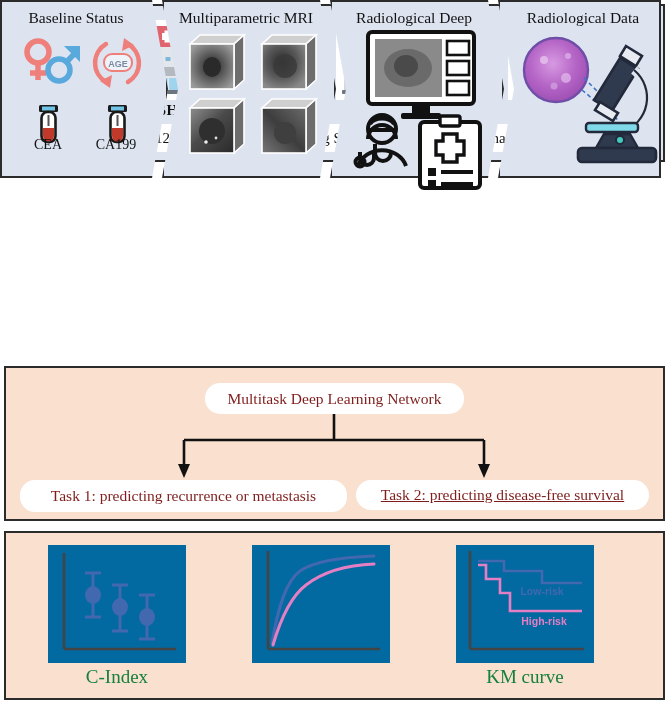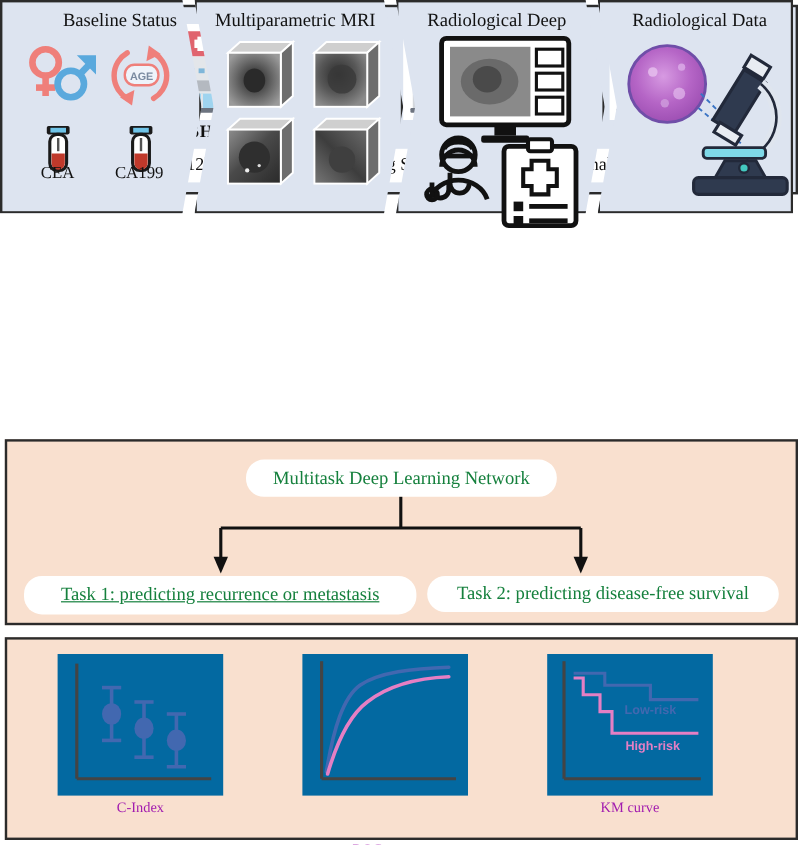--- a/index.html
+++ b/index.html
@@ -79,39 +79,39 @@
     left: 4px; top: 366px; width: 661px; height: 155px;
     background: #f9e0cf;
   }
   .net-box {
     position: absolute;
     background: #ffffff;
     display: flex;
     align-items: center;
     justify-content: center;
     font-size: 15.5px;
-    color: #15803d;
+    color: #7f1d1d;
     white-space: nowrap;
     border-radius: 15px;
   }
 
   
   #panel-results {
     left: 4px; top: 531px; width: 661px; height: 169px;
     background: #f9e0cf;
   }
   .res-card {
     position: absolute;
     background: #0369a1;
   }
   .res-label {
     position: absolute;
     text-align: center;
-    font-size: 12px;
-    color: #a21caf;
+    font-size: 19px;
+    color: #15803d;
   }
 
   svg { overflow: visible; }
   .abs { position: absolute; }
 </style>
 </head>
 <body>
 
 <div class="panel" id="panel-cohorts">
 
@@ -258,21 +258,21 @@
   </div>
   <div class="set-box" style="left:428px;top:118px;width:216px;height:28px;">
     <span>External Testing Set (n=56)</span>
   </div>
 </div>
 
 <div id="panel-data">
 
   <div class="chev" style="left:0px;width:168px;clip-path:polygon(0 0, 152px 0, 168px 89px, 152px 178px, 0 178px);">
   </div>
-  <div class="chev-title" style="left:0px;width:152px;padding-left:24px;">Baseline Status</div>
+  <div class="chev-title" style="left:0px;width:152px;">Baseline Status</div>
   <svg class="chev-body" style="left:12px;top:32px;width:140px;height:140px;" viewBox="0 0 140 140">
 
     <g>
       <circle cx="26" cy="20" r="11" fill="none" stroke="#ef7f7a" stroke-width="5.5"></circle>
       <line x1="26" y1="31" x2="26" y2="48" stroke="#ef7f7a" stroke-width="5.5"></line>
       <line x1="18" y1="41" x2="34" y2="41" stroke="#ef7f7a" stroke-width="5.5"></line>
       <circle cx="47" cy="38" r="11" fill="none" stroke="#5aa9dd" stroke-width="5.5"></circle>
       <line x1="54.5" y1="30" x2="66" y2="18" stroke="#5aa9dd" stroke-width="5.5"></line>
       <polygon points="68,14 68,30 52,14" fill="#5aa9dd"></polygon>
     </g>
@@ -446,24 +446,24 @@
 
   <svg class="abs" style="left:0;top:0;width:657px;height:151px;" viewBox="0 0 657 151">
     <line x1="328" y1="46" x2="328" y2="72" stroke="#111111" stroke-width="2.6"></line>
     <line x1="178" y1="72" x2="478" y2="72" stroke="#111111" stroke-width="2.6"></line>
     <line x1="178" y1="72" x2="178" y2="98" stroke="#111111" stroke-width="2.6"></line>
     <line x1="478" y1="72" x2="478" y2="98" stroke="#111111" stroke-width="2.6"></line>
     <polygon points="172,96 184,96 178,110" fill="#111111"></polygon>
     <polygon points="472,96 484,96 478,110" fill="#111111"></polygon>
   </svg>
 
-  <div class="net-box" style="left:14px;top:112px;width:327px;height:32px;text-decoration:underline;">
+  <div class="net-box" style="left:14px;top:112px;width:327px;height:32px;">
     <span>Task 1: predicting recurrence or metastasis</span>
   </div>
-  <div class="net-box" style="left:350px;top:112px;width:293px;height:30px;">
+  <div class="net-box" style="left:350px;top:112px;width:293px;height:30px;text-decoration:underline;">
     <span>Task 2: predicting disease-free survival</span>
   </div>
 </div>
 
 <div class="panel" id="panel-results">
 
   <div class="res-card" style="left:42px;top:12px;width:138px;height:118px;">
     <svg style="width:138px;height:118px;" viewBox="0 0 138 118">
       <line x1="16" y1="8" x2="16" y2="104" stroke="#444444" stroke-width="2.6"></line>
       <line x1="16" y1="104" x2="128" y2="104" stroke="#444444" stroke-width="2.6"></line>

